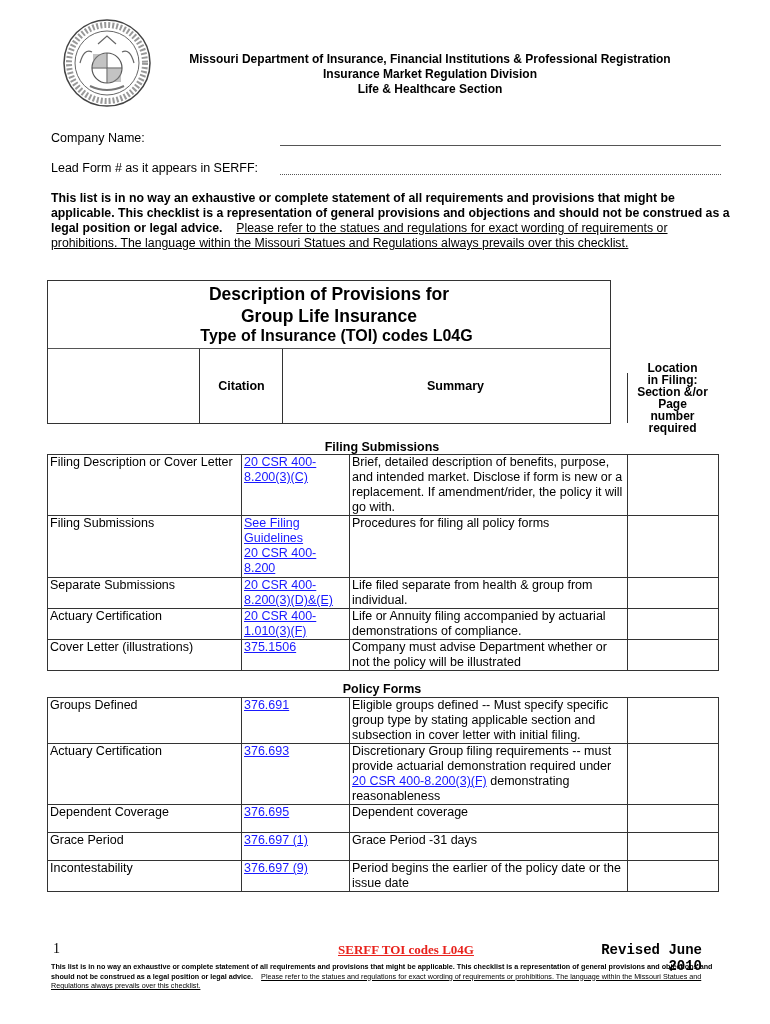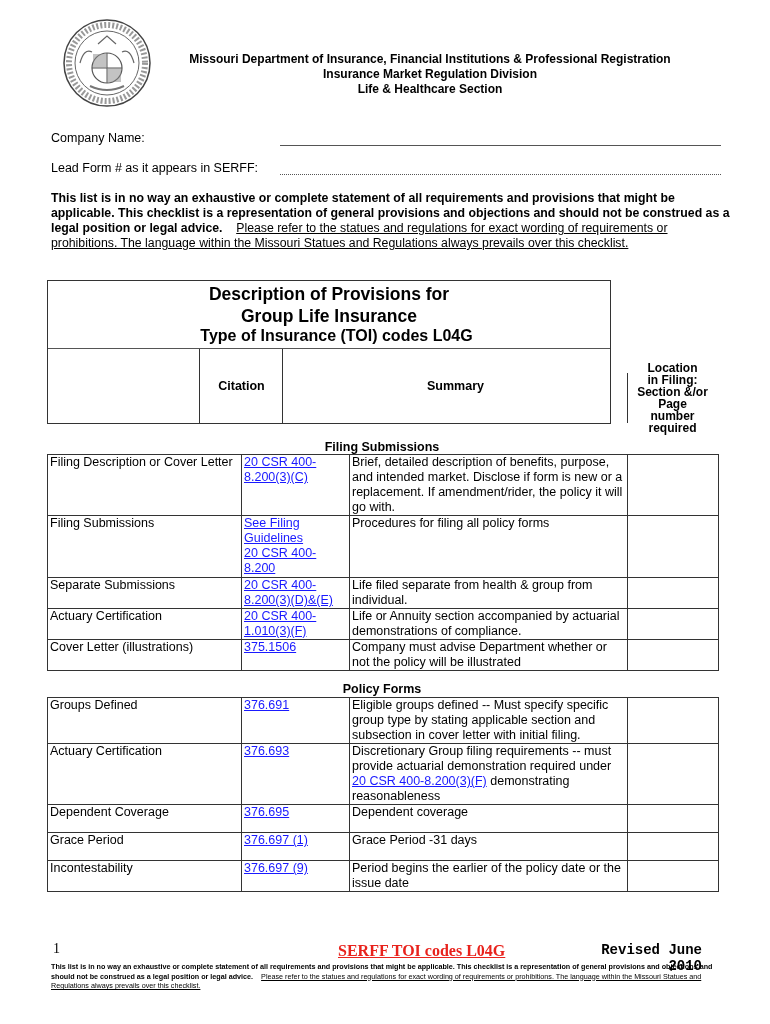--- a/index.html
+++ b/index.html
@@ -17,21 +17,21 @@
   .title-sub { position: absolute; left: 15px; right: 0; top: 46px; text-align: center; font-weight: bold; font-size: 16px; }
   .hdr-row { position: absolute; left: 0; right: 0; top: 67px; bottom: 0; border-top: 1px solid #555; }
   .hcol { position: absolute; top: 0; bottom: 0; font-weight: bold; font-size: 12.5px; display: flex; align-items: center; justify-content: center; text-align: center; }
   .hcol.b { border-left: 1px solid #333; }
   .loc { font-size: 12px; line-height: 12px; flex-direction: column; margin-top: 24px; }
   .section-title { left: 47px; width: 670px; text-align: center; font-weight: bold; font-size: 12.5px; }
   table.grid { position: absolute; left: 47px; width: 671px; border-collapse: collapse; table-layout: fixed; font-size: 12.5px; }
   table.grid td { border: 1px solid #333; vertical-align: top; padding: 0 2px; line-height: 15px; overflow: hidden; }
   a.cite { color: #1a1aff; text-decoration: underline; }
   .footer-num { left: 53px; top: 941px; font-family: "Liberation Serif", serif; font-size: 14px; }
-  .footer-code { left: 338px; top: 942px; font-family: "Liberation Serif", serif; font-weight: bold; font-size: 16px; color: #e8221c; text-decoration: underline; }
+  .footer-code { left: 338px; top: 942px; font-family: "Liberation Serif", serif; font-weight: bold; font-size: 13px; color: #e8221c; text-decoration: underline; }
   .footer-rev { left: 596px; top: 942px; width: 106px; text-align: right; font-family: Liberation Mono, monospace; font-weight: bold; font-size: 14px; }
   .footer-disc { left: 51px; top: 962px; width: 676px; font-size: 7.2px; line-height: 9.5px; font-weight: bold; }
   .footer-disc .u { font-weight: normal; text-decoration: underline; }
 </style>
 </head>
 <body>
 
 <div class="abs seal">
   <svg width="90" height="90" viewBox="0 0 90 90">
     <circle cx="45" cy="45" r="43" fill="none" stroke="#444" stroke-width="1.5"></circle>
@@ -108,21 +108,21 @@
   </tr>
   <tr style="height:30px;">
     <td>Separate Submissions</td>
     <td><a class="cite">20 CSR 400-8.200(3)(D)&amp;(E)</a></td>
     <td>Life filed separate from health &amp; group from individual.</td>
     <td></td>
   </tr>
   <tr style="height:31px;">
     <td>Actuary Certification</td>
     <td><a class="cite">20 CSR 400-1.010(3)(F)</a></td>
-    <td>Life or Annuity section accompanied by actuarial demonstrations of compliance.</td>
+    <td>Life or Annuity filing accompanied by actuarial demonstrations of compliance.</td>
     <td></td>
   </tr>
   <tr style="height:31px;">
     <td>Cover Letter (illustrations)</td>
     <td><a class="cite">375.1506</a></td>
     <td>Company must advise Department whether or not the policy will be illustrated</td>
     <td></td>
   </tr>
 </tbody>
   </table>

